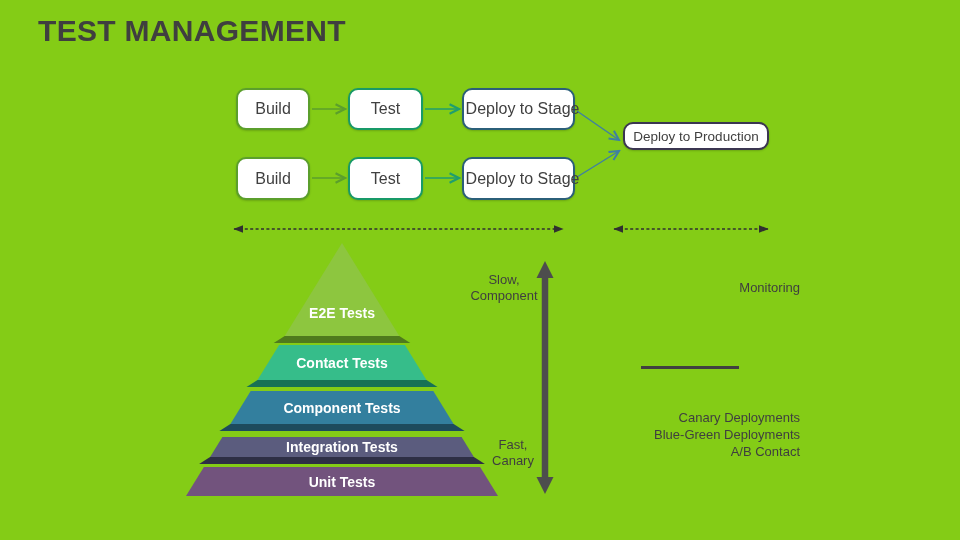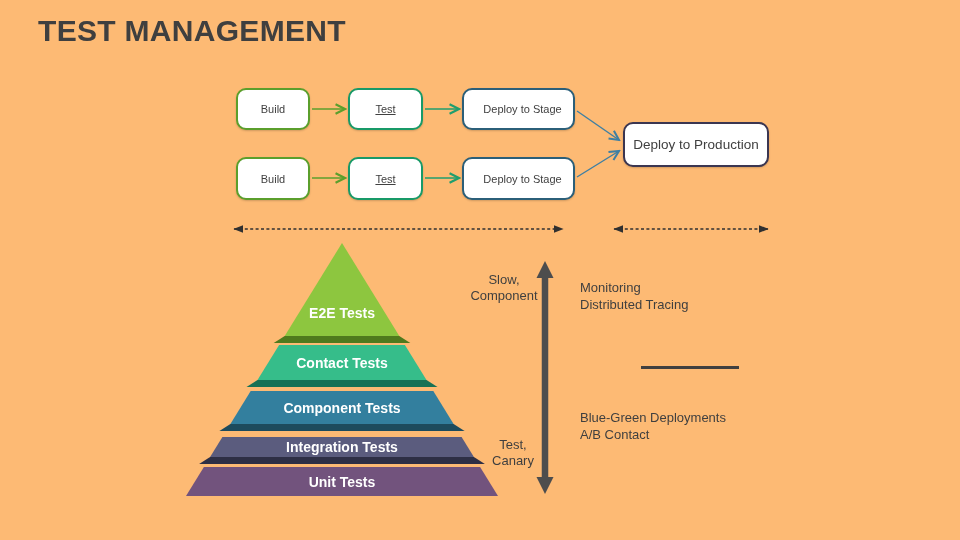--- a/index.html
+++ b/index.html
@@ -1,45 +1,45 @@
 <!DOCTYPE html>
 <html><head>
 <meta charset="utf-8">
 <style>
   html,body { margin:0; padding:0; background:#ddd; }
   .slide {
-    position:relative; width:960px; height:540px; background:#fdba74;
+    position:relative; width:960px; height:540px; background:#84cc16;
     font-family:"Liberation Sans", sans-serif; overflow:hidden;
   }
   .title {
     position:absolute; left:38px; top:14px; font-size:30px; font-weight:bold;
     color:#3F3F3F; letter-spacing:0.3px; margin:0;
   }
   .flow-box {
     position:absolute; box-sizing:border-box; background:#FFFFFF;
     border:2.5px solid #888; border-radius:10px;
     display:flex; align-items:center; justify-content:center;
-    font-size:11px; color:#404040; box-shadow:0 1px 2px rgba(0,0,0,0.18);
+    font-size:16px; color:#404040; box-shadow:0 1px 2px rgba(0,0,0,0.18);
     white-space:nowrap;
   }
   .b-build { border-color:#5B9F2C; }
-  .b-test  { border-color:#189A68;text-decoration:underline; }
+  .b-test  { border-color:#189A68; }
   .b-stage { border-color:#2B5F79;padding-left:8px; }
   .b-prod  { border-color:#3B3651; font-size:13.5px; }
   .overlay { position:absolute; left:0; top:0; width:960px; height:540px; }
   .overlay text {
     font-family:"Liberation Sans", sans-serif; font-weight:bold;
     font-size:14px; fill:#FFFFFF; text-anchor:middle;
   }
   .side-label {
     position:absolute; font-size:13px; color:#3F3F3F; text-align:center;
     line-height:16px; width:110px;
   }
   .right-list {
-    position:absolute; left:580px; width:220px; text-align:left;
+    position:absolute; left:580px; width:220px; text-align:right;
     font-size:13px; color:#3F3F3F; line-height:17px;
   }
   .divider {
     position:absolute; left:641px; top:366px; width:98px; height:2.5px;
     background:#404040;
   }
 </style>
 </head>
 <body>
 
@@ -93,34 +93,34 @@
     <text x="342" y="452">Integration Tests</text>
     <text x="342" y="487">Unit Tests</text>
   </svg>
 
   <div class="flow-box b-build" style="left:236px; top:88px; width:74px; height:42px;">Build</div>
   <div class="flow-box b-test" style="left:348px; top:88px; width:75px; height:42px;">Test</div>
   <div class="flow-box b-stage" style="left:462px; top:88px; width:113px; height:42px;">Deploy to Stage</div>
   <div class="flow-box b-build" style="left:236px; top:157px; width:74px; height:43px;">Build</div>
   <div class="flow-box b-test" style="left:348px; top:157px; width:75px; height:43px;">Test</div>
   <div class="flow-box b-stage" style="left:462px; top:157px; width:113px; height:43px;">Deploy to Stage</div>
-  <div class="flow-box b-prod" style="left:623px; top:122px; width:146px; height:45px;">Deploy to Production</div>
+  <div class="flow-box b-prod" style="left:623px; top:122px; width:146px; height:28px;">Deploy to Production</div>
 
   <div class="side-label" style="left:449px; top:272px;">
     <div>Slow,</div>
     <div>Component</div>
   </div>
   <div class="side-label" style="left:458px; top:437px;">
-    <div>Test,</div>
+    <div>Fast,</div>
     <div>Canary</div>
   </div>
 
   <div class="right-list" style="top:279px;">
     <div>Monitoring</div>
-    <div>Distributed Tracing</div>
   </div>
   <div class="divider"></div>
   <div class="right-list" style="top:409px;">
+    <div>Canary Deployments</div>
     <div>Blue-Green Deployments</div>
     <div>A/B Contact</div>
   </div>
 
 </div>
 
 </body></html>

